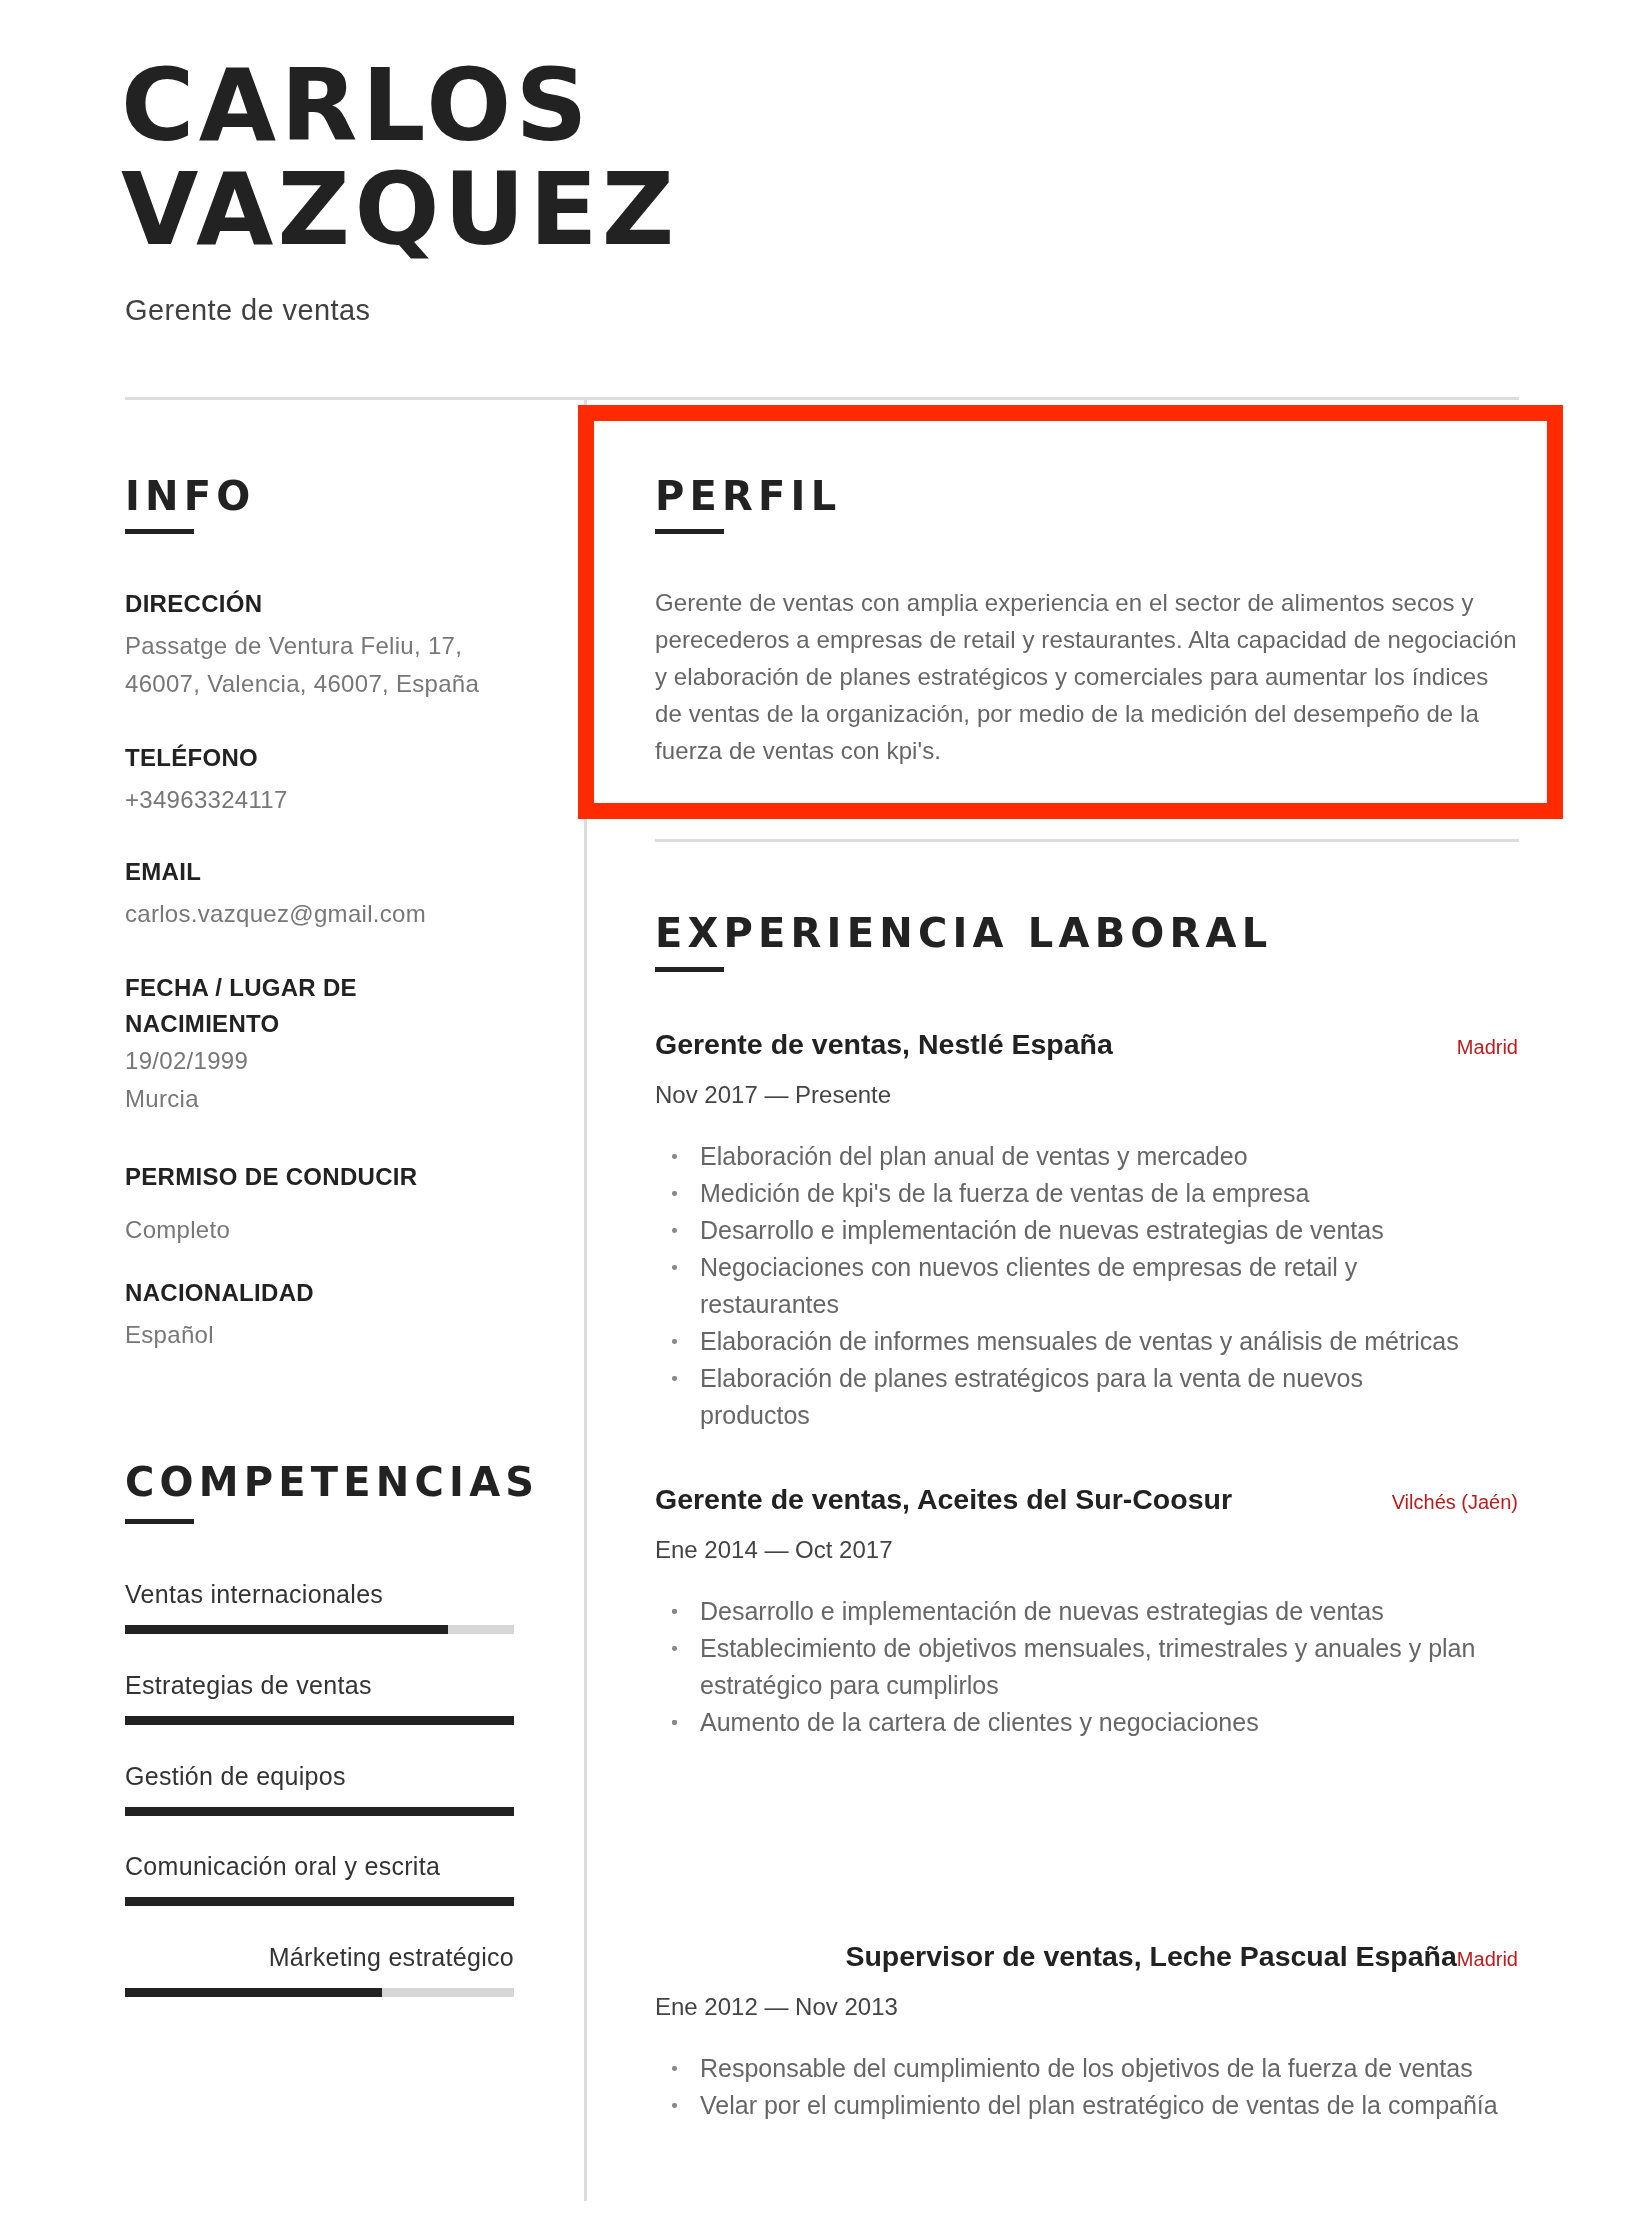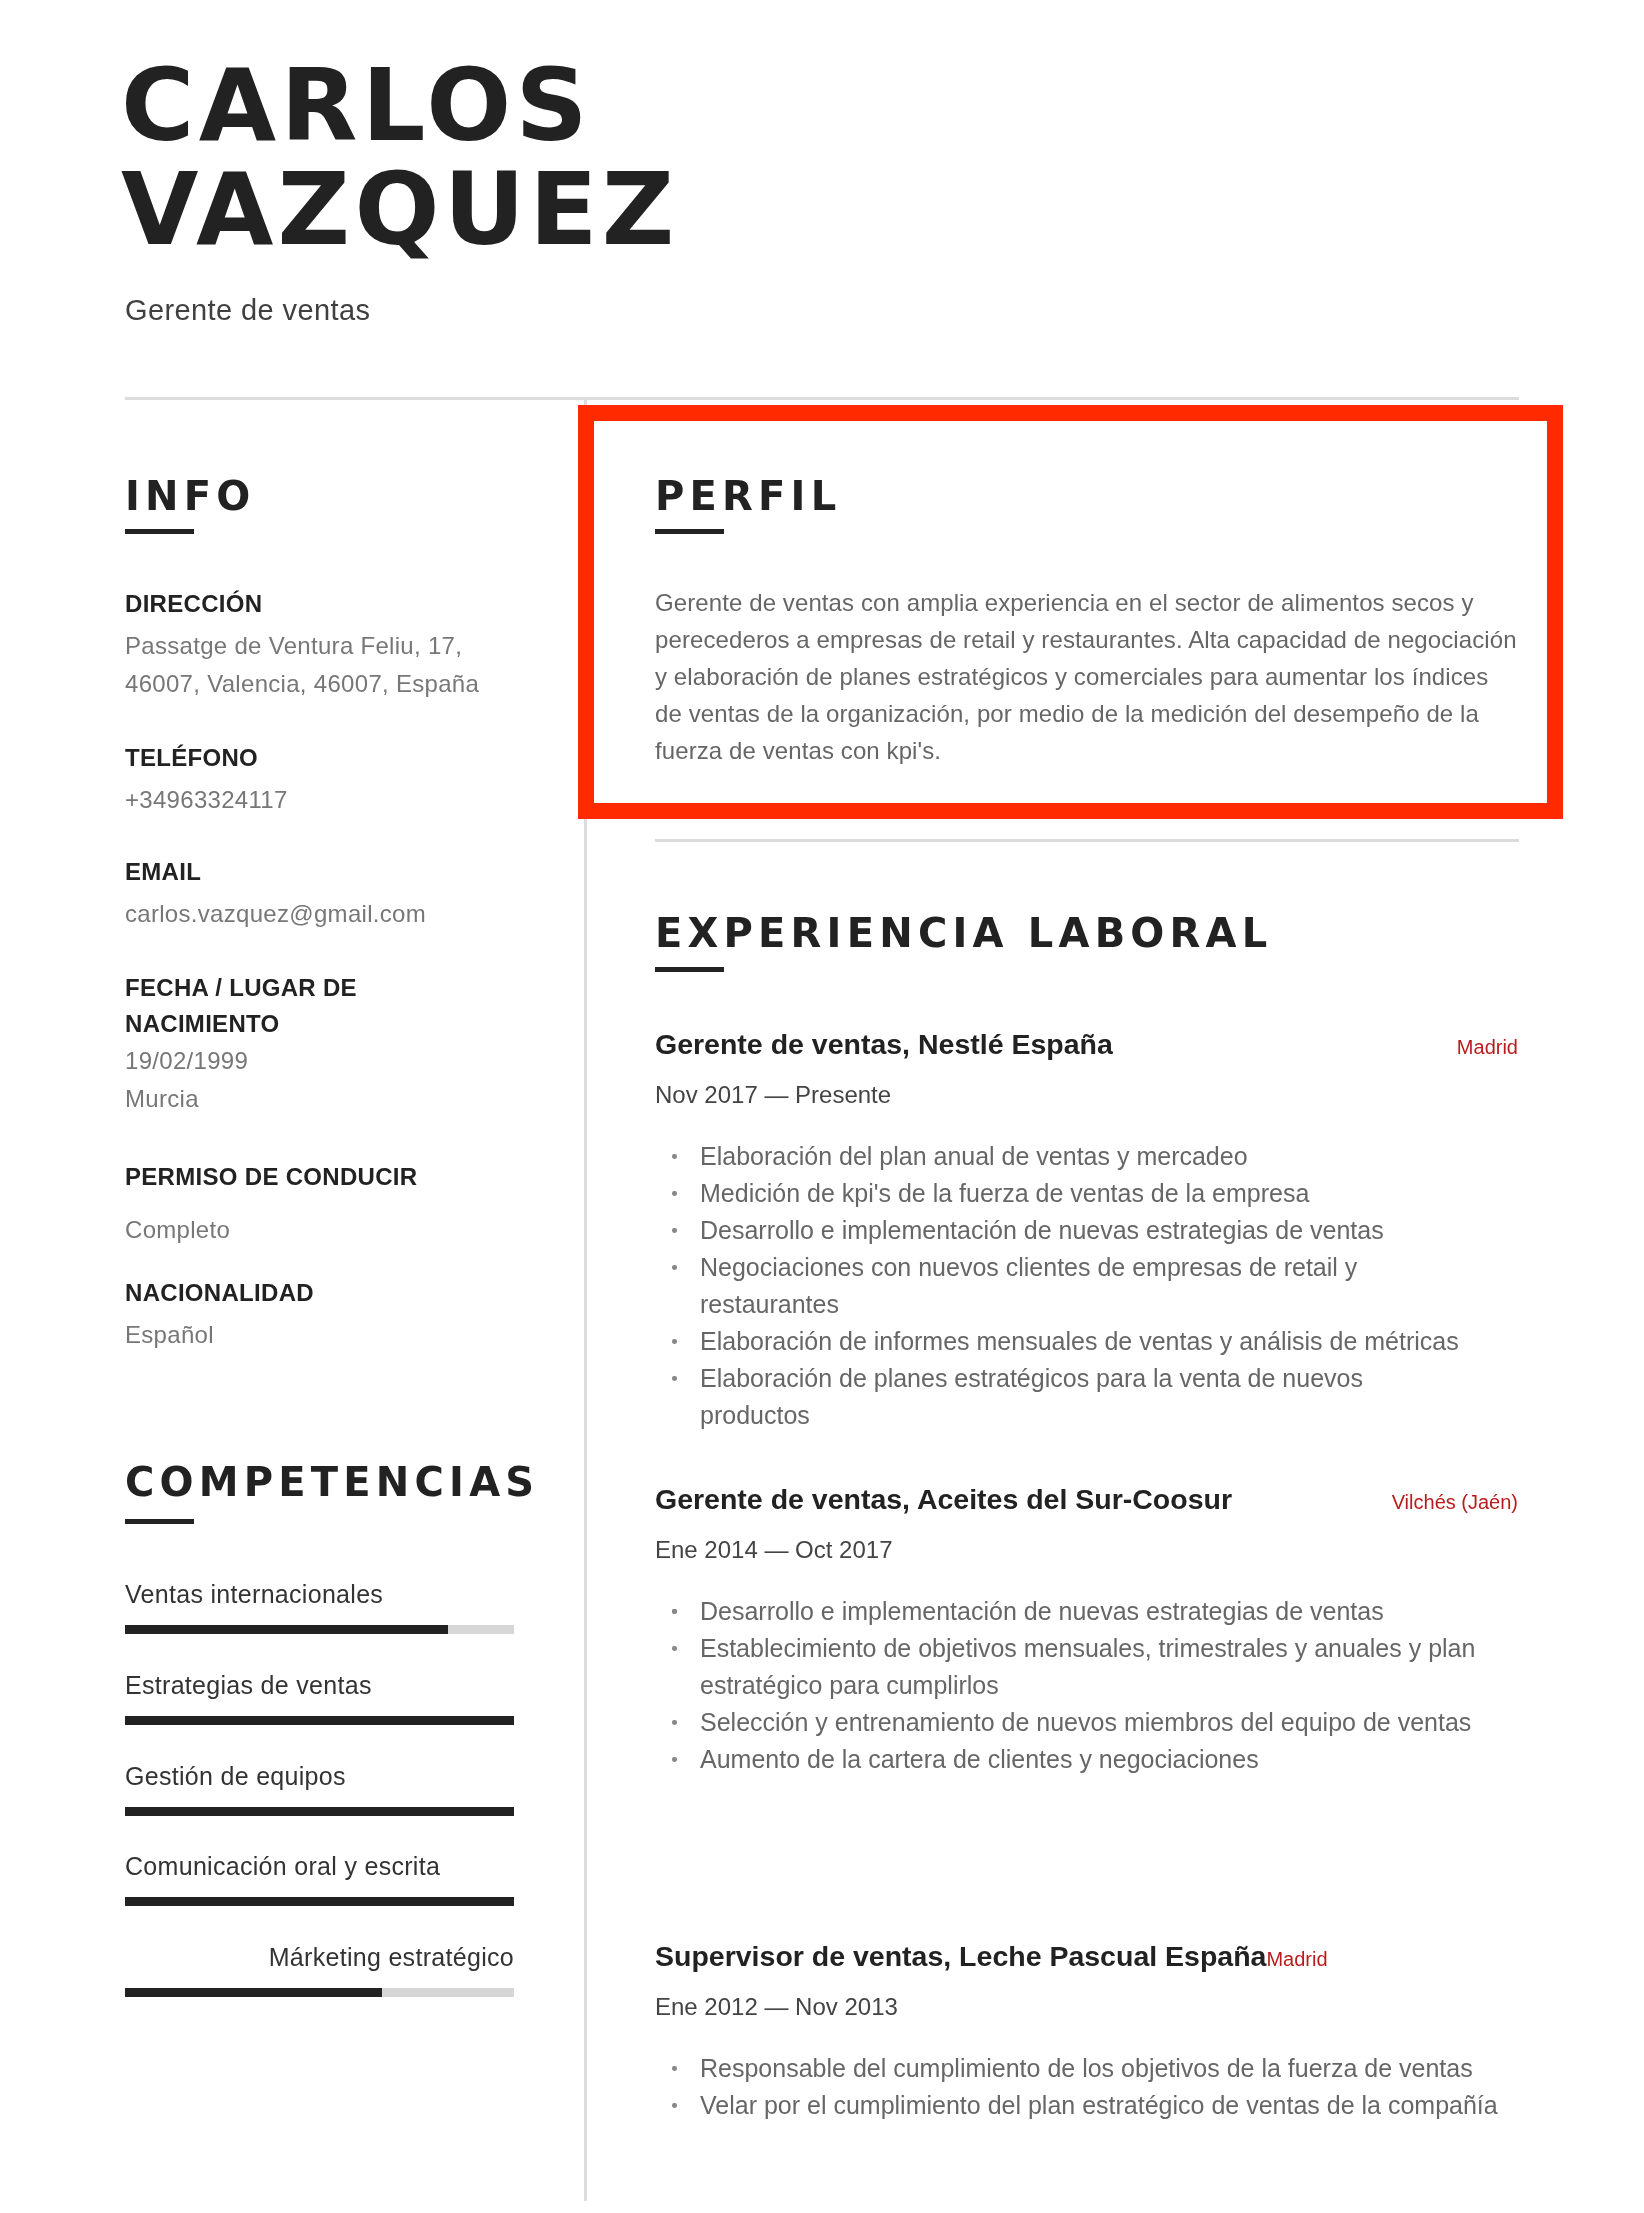--- a/index.html
+++ b/index.html
@@ -172,27 +172,27 @@
 <div class="abs" style="left:655px; top:1482px; width:863px;">
   <div style="display:flex; justify-content:space-between; align-items:baseline;">
     <div class="job-title">Gerente de ventas, Aceites del Sur-Coosur</div>
     <div class="job-loc">Vilchés (Jaén)</div>
   </div>
   <div class="job-date" style="margin-top:12px;">Ene 2014 — Oct 2017</div>
   <ul class="bullets" style="margin-top:26px;">
     <li style="width:865px;"><span class="dot"></span></li>
     <li><span class="dot"></span><span>Desarrollo e implementación de nuevas estrategias de ventas</span></li>
     <li style="width:865px;"><span class="dot"></span><span>Establecimiento de objetivos mensuales, trimestrales y anuales y plan estratégico para cumplirlos</span></li>
-    <li style="width:830px;"><span class="dot"></span><span>Selección y entrenamiento de nuevos miembros del equipo de ventas</span></li>
+    <li style="width:830px;"><span class="dot"></span></li>
     <li><span class="dot"></span><span>Aumento de la cartera de clientes y negociaciones</span></li>
   </ul>
 </div>
 
 <div class="abs" style="left:655px; top:1939px; width:863px;">
-  <div style="display:flex; justify-content:flex-start; align-items:baseline;">
+  <div style="display:flex; justify-content:flex-end; align-items:baseline;">
     <div class="job-title">Supervisor de ventas, Leche Pascual España</div>
     <div class="job-loc">Madrid</div>
   </div>
   <div class="job-date" style="margin-top:12px;">Ene 2012 — Nov 2013</div>
   <ul class="bullets" style="margin-top:26px;">
     <li style="width:830px;"><span class="dot"></span><span>Responsable del cumplimiento de los objetivos de la fuerza de ventas</span></li>
     <li style="width:830px;"><span class="dot"></span><span>Velar por el cumplimiento del plan estratégico de ventas de la compañía</span></li>
   </ul>
 </div>
 

